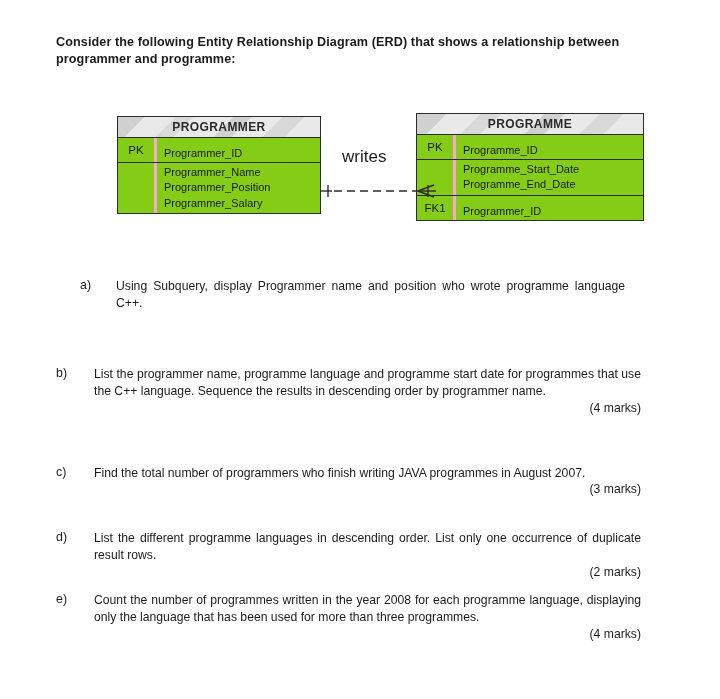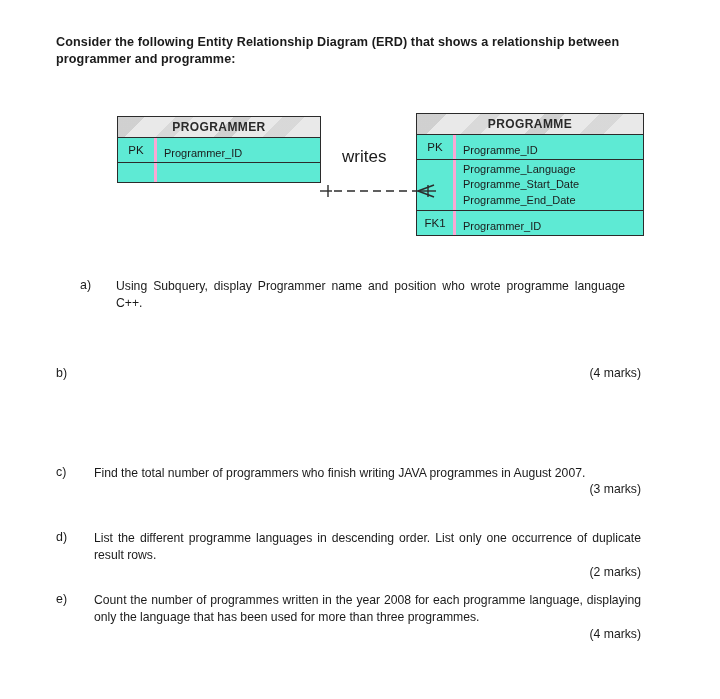--- a/index.html
+++ b/index.html
@@ -35,21 +35,21 @@
   .erd {
     position: absolute;
     left: 0;
     top: 104px;
     width: 720px;
     height: 150px;
   }
   .entity {
     position: absolute;
     border: 1px solid #2b2b2b;
-    background: #5eead4;
+    background: #84cc16;
     font-size: 11.8px;
   }
   .entity .title-bar {
     display: flex;
     border-bottom: 1px solid #2b2b2b;
     background:
       linear-gradient(135deg, rgba(120,120,120,0.22) 0 12%, rgba(255,255,255,0) 12% 26%,
        rgba(120,120,120,0.14) 26% 34%, rgba(255,255,255,0) 34% 52%,
        rgba(110,110,110,0.20) 52% 60%, rgba(255,255,255,0) 60% 74%,
        rgba(130,130,130,0.16) 74% 84%, rgba(255,255,255,0) 84% 100%),
@@ -161,35 +161,39 @@
     <div class="entity" id="entity-programmer">
       <div class="title-bar">
         <div class="title-text">PROGRAMMER</div>
       </div>
       <div class="row pk-row">
         <div class="key-cell">PK</div>
         <div class="attr-cell">Programmer_ID</div>
       </div>
       <div class="row group-row">
         <div class="key-cell"></div>
+        <div class="attr-cell">
+          <div class="attr-line">Programmer_Name</div>
+          <div class="attr-line">Programmer_Position</div>
+          <div class="attr-line">Programmer_Salary</div>
+        </div>
       </div>
     </div>
 
     <div class="entity" id="entity-programme">
       <div class="title-bar">
         <div class="title-text">PROGRAMME</div>
       </div>
       <div class="row pk-row">
         <div class="key-cell">PK</div>
         <div class="attr-cell">Programme_ID</div>
       </div>
       <div class="row group-row">
         <div class="key-cell"></div>
         <div class="attr-cell">
-          <div class="attr-line">Programme_Language</div>
           <div class="attr-line">Programme_Start_Date</div>
           <div class="attr-line">Programme_End_Date</div>
         </div>
       </div>
       <div class="row" style="border-top:1px solid #2b2b2b;">
         <div class="key-cell">FK1</div>
         <div class="attr-cell">Programmer_ID</div>
       </div>
     </div>
 
@@ -209,20 +213,21 @@
     </svg>
   </div>
 
   <div class="qitem" id="q-a">
     <div class="marker">a)</div>
     <div class="body">Using Subquery, display Programmer name and position who wrote programme language C++.</div>
   </div>
 
   <div class="qitem" id="q-b">
     <div class="marker">b)</div>
+    <div class="body">List the programmer name, programme language and programme start date for programmes that use the C++ language. Sequence the results in descending order by programmer name.</div>
     <div class="marks">(4 marks)</div>
   </div>
 
   <div class="qitem" id="q-c">
     <div class="marker">c)</div>
     <div class="body">Find the total number of programmers who finish writing JAVA programmes in August 2007.</div>
     <div class="marks">(3 marks)</div>
   </div>
 
   <div class="qitem" id="q-d">

